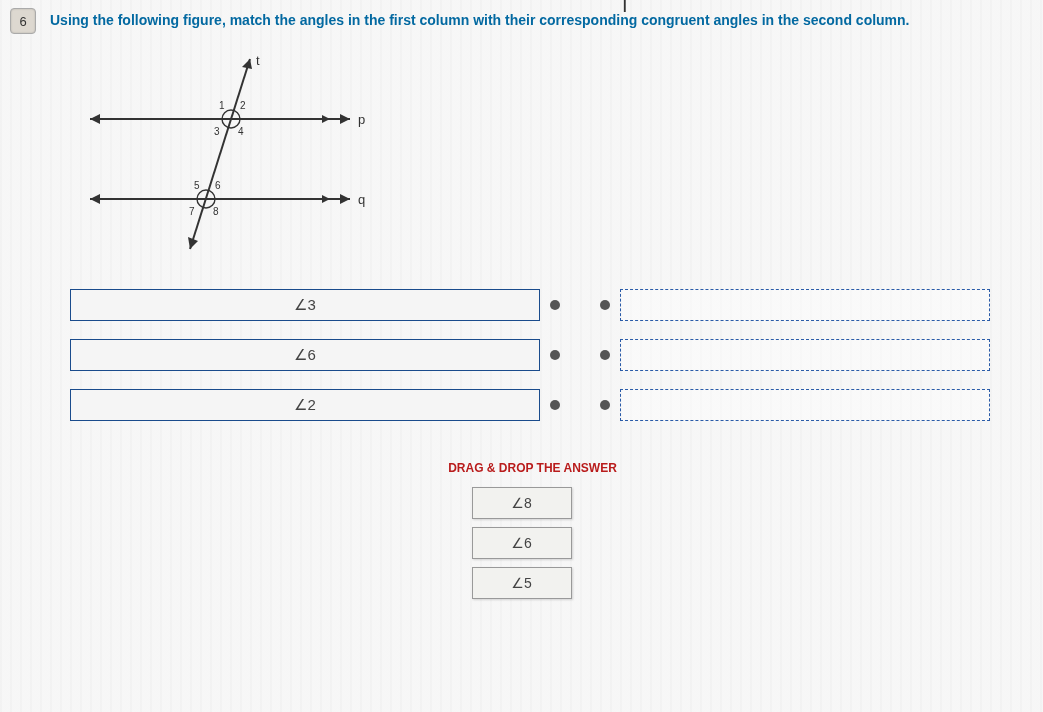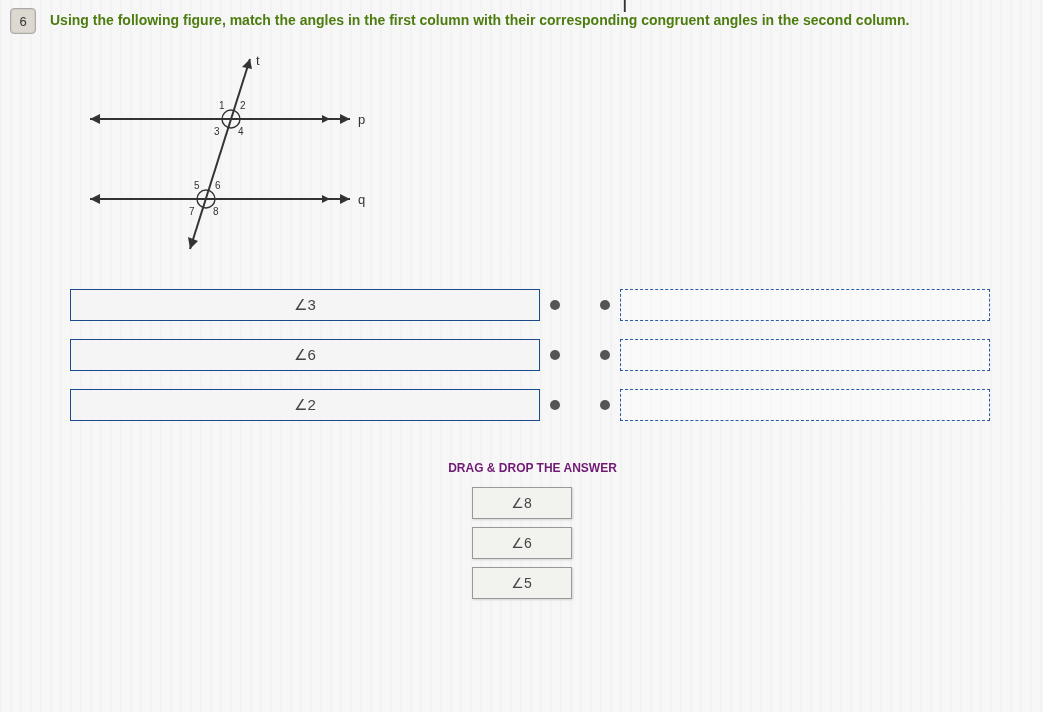--- a/index.html
+++ b/index.html
@@ -23,21 +23,21 @@
   .qnum {
     background: #ddd8d0;
     border: 1px solid #aaa;
     border-radius: 4px;
     width: 26px; height: 26px;
     display: flex; align-items: center; justify-content: center;
     font-size: 13px; color: #333;
     box-shadow: inset 0 0 2px rgba(0,0,0,.2);
   }
   .prompt {
-    font-size: 14px; color: #4d7c0f; font-weight: 600;
+    font-size: 14px; color: #0369a1; font-weight: 600;
     padding-top: 4px;
   }
   .figure-area {
     margin-left: 80px; margin-top: 15px; width: 300px; height: 210px;
     position: relative;
   }
   .match-area {
     margin-top: 30px;
     display: flex; flex-direction: column; gap: 18px;
     padding-left: 70px;
@@ -59,21 +59,21 @@
   }
   .cursor-i {
     position: absolute;
     font-size: 20px; color: #333;
   }
   .drag-section {
     margin-top: 40px;
     display: flex; flex-direction: column; align-items: center;
     width: 100%;
   }
-  .drag-label { font-size: 12px; color: #701a75; font-weight: 600; margin-bottom: 12px; margin-left: 22px; }
+  .drag-label { font-size: 12px; color: #b91c1c; font-weight: 600; margin-bottom: 12px; margin-left: 22px; }
   .drag-tile {
     width: 100px; height: 32px;
     border: 1px solid #999;
     background: #f2f2ef;
     box-shadow: 1px 1px 2px rgba(0,0,0,.15);
     display: flex; align-items: center; justify-content: center;
     color: #444; font-size: 14px;
     margin-bottom: 8px;
     cursor: grab;
   }

